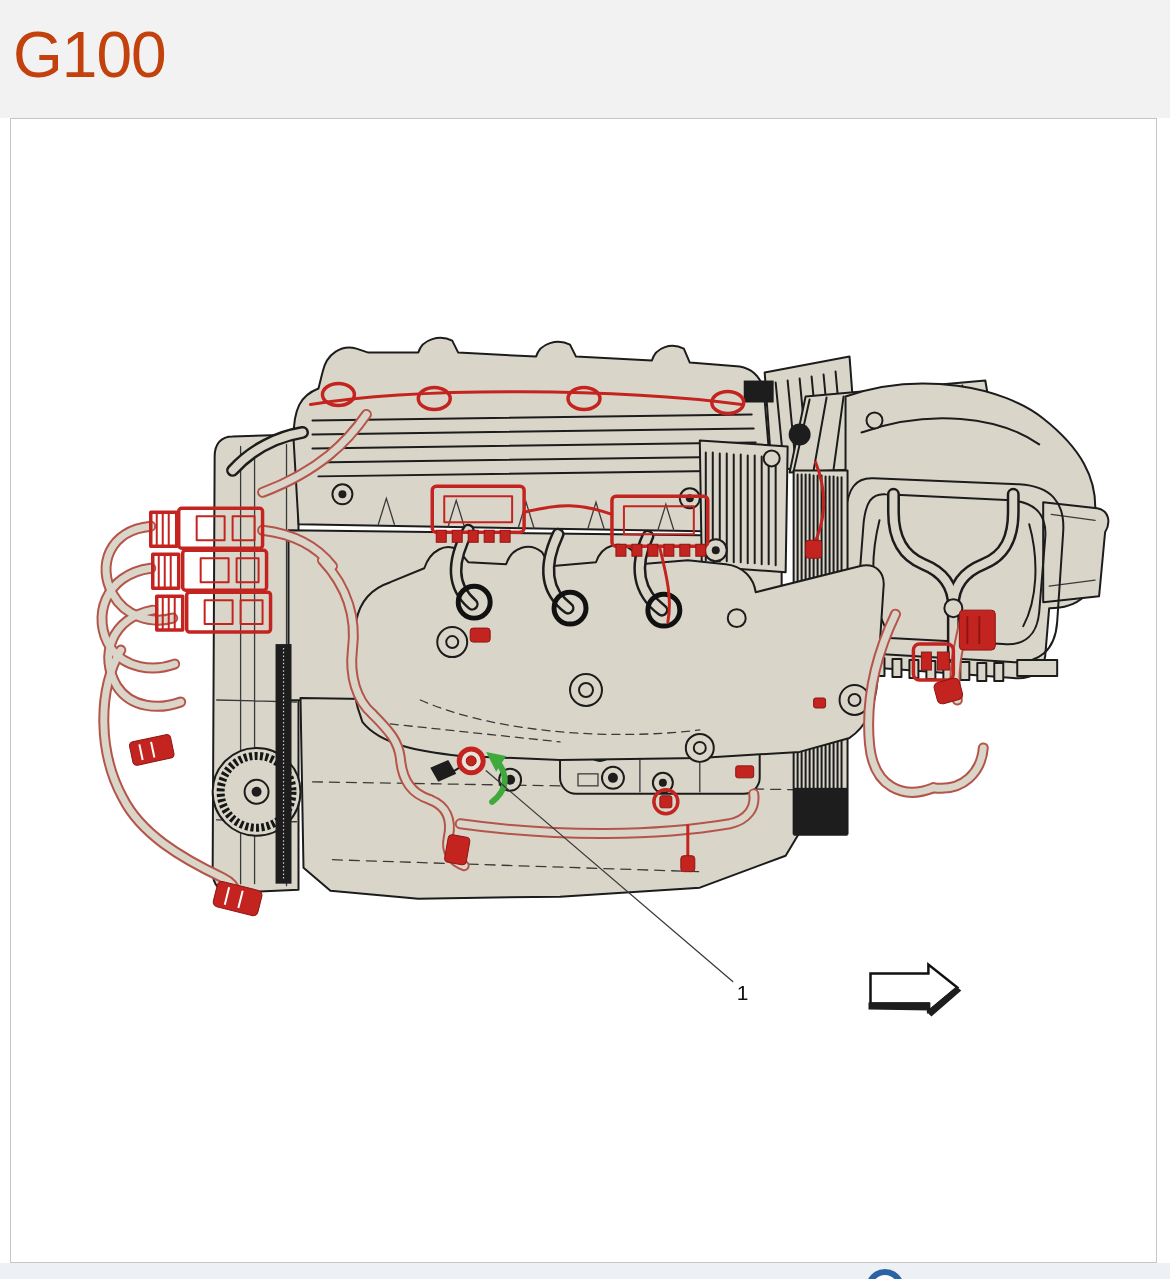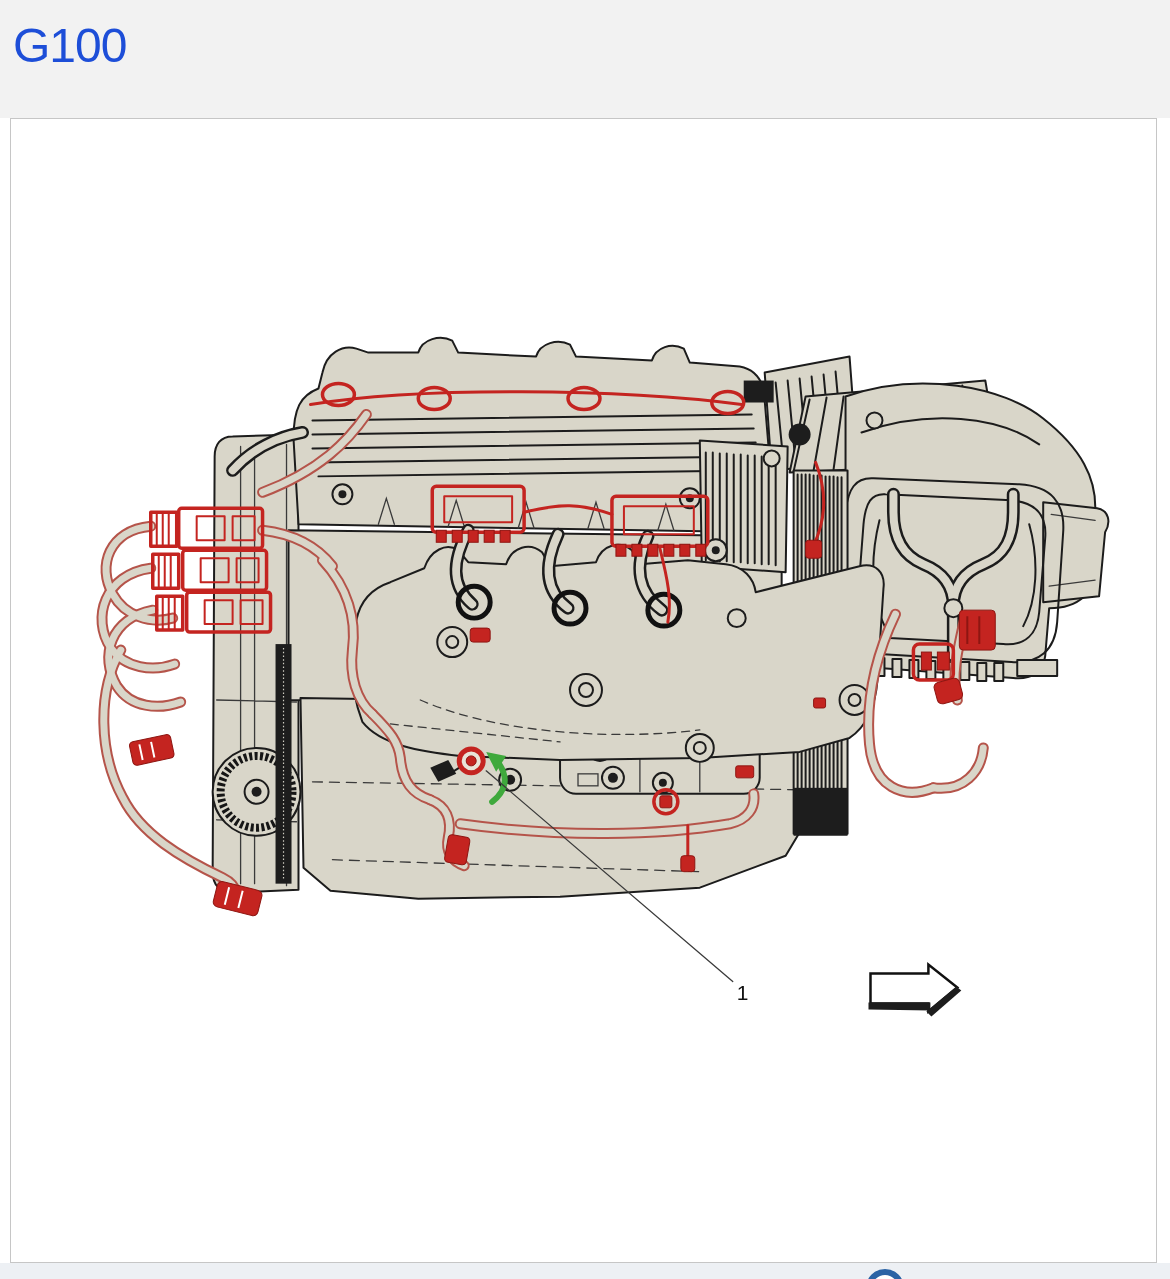--- a/index.html
+++ b/index.html
@@ -9,22 +9,22 @@
     --c-harness-tube-red:#b5544a;
     --c-ground-marker-green:#3fa93c;
     --c-scroll:#2b63a5;
   }
   html,body{margin:0;padding:0;}
   body{
     width:1170px;height:1279px;position:relative;overflow:hidden;
     background:#ffffff;font-family:"Liberation Sans",sans-serif;
   }
   .header-band{position:absolute;left:0;top:0;width:1170px;height:118px;background:#f2f2f2;}
-  .page-title{position:absolute;left:13px;top:20px;font-size:48px;line-height:1.1;
-    color:#1d4ed8;letter-spacing:-1px;font-weight:400;}
+  .page-title{position:absolute;left:13px;top:20px;font-size:64px;line-height:1.1;
+    color:#c2410c;letter-spacing:-1px;font-weight:400;}
   .card{position:absolute;left:10px;top:118px;width:1147px;height:1145px;
     background:#ffffff;border:1px solid #c6c6c6;box-sizing:border-box;}
   .card svg{display:block;width:100%;height:100%;}
   .footer-band{position:absolute;left:0;top:1263px;width:1170px;height:16px;background:#edf0f4;}
   .scroll-btn{position:absolute;left:866px;top:1269px;width:38px;height:38px;border-radius:50%;
     border:6px solid var(--c-scroll);background:#fff;box-sizing:border-box;}
 
   
   .eng{fill:var(--c-engine-fill);stroke:var(--c-outline-ink);stroke-width:2;stroke-linejoin:round;}
   .ln{stroke:var(--c-outline-ink);fill:none;stroke-width:2;stroke-linecap:round;}

